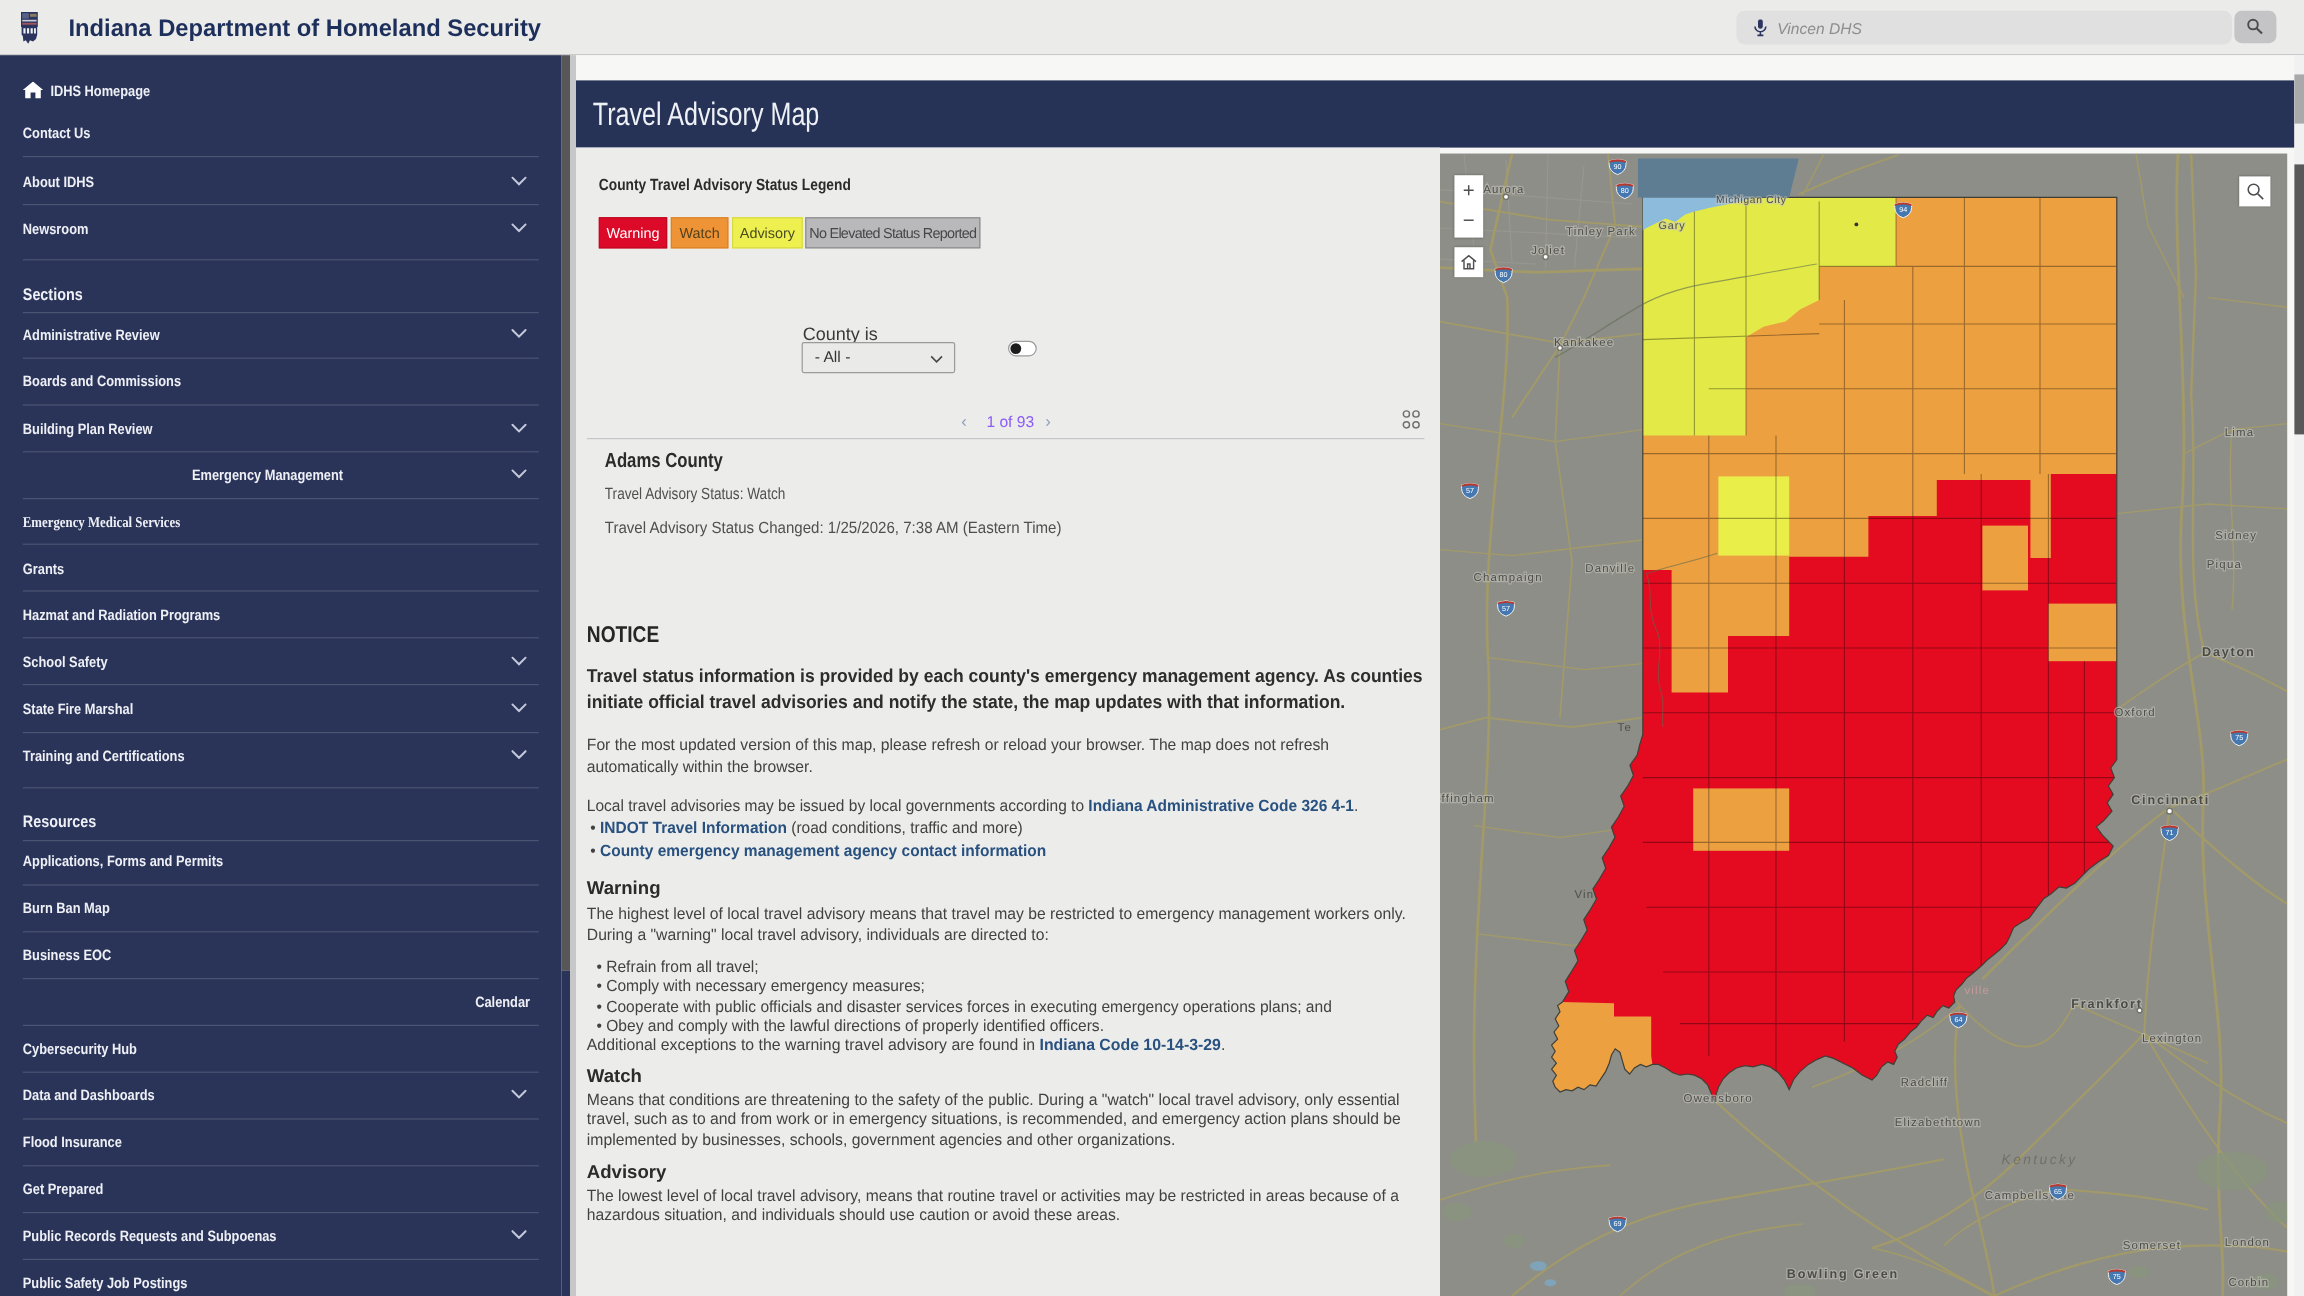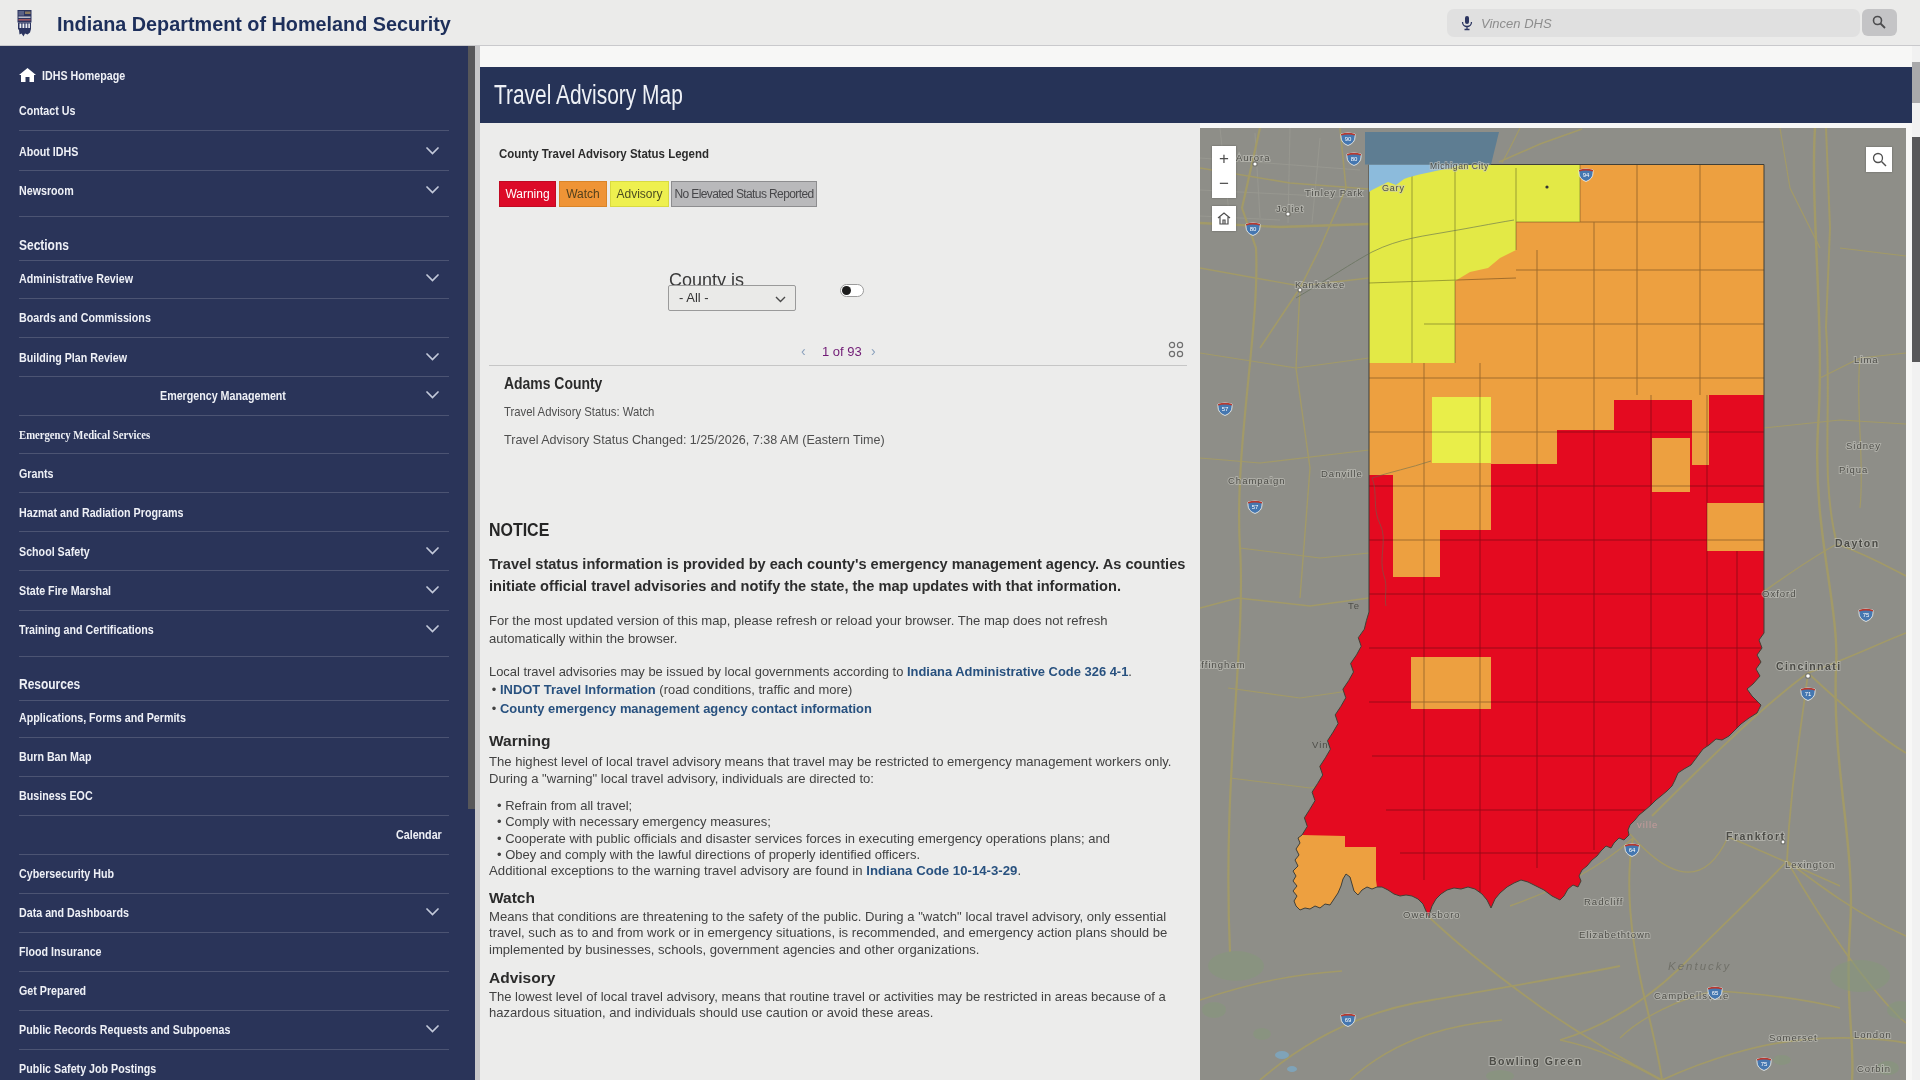--- a/index.html
+++ b/index.html
@@ -29,28 +29,28 @@
 #banner span { position:absolute; left:14px; top:13px; font-size:27px; color:#eef1f6; letter-spacing:0px; transform:scaleX(0.775); transform-origin:left top; white-space:nowrap; }
 #content { position:absolute; left:480px; top:123px; width:720px; height:957px; background:#ececeb; overflow:hidden; }
 
 .c { position:absolute; color:#3c3c3c; }
 #legendtitle { left:19px; top:23px; font-size:13.5px; font-weight:bold; color:#2b2b2b; transform:scaleX(0.85); transform-origin:left top; white-space:nowrap; }
 .lbtn { position:absolute; top:58px; height:26px; font-size:12px; text-align:center; line-height:24px; white-space:nowrap; }
 #lb1 { left:19px; width:57px; background:#dc0a28; border:1px solid #c00922; color:#fff; }
 #lb2 { left:79px; width:48px; background:#ef9436; border:1px solid #d98428; color:#53401c; }
 #lb3 { left:130px; width:59px; background:#eef04f; border:1px solid #d8da41; color:#4c4d20; }
 #lb4 { left:191px; width:146px; background:#b9b9bb; border:1px solid #8d8d8f; color:#47474a; letter-spacing:-0.6px; }
-#countyis { left:189px; top:147px; font-size:18px; color:#3a3a3a; }
+#countyis { left:189px; top:147px; font-size:15px; color:#3a3a3a; }
 #select { position:absolute; left:188px; top:162px; width:128px; height:26px; background:#eaeae8; border:1px solid #9a9a9a; border-radius:2px; font-size:13px; color:#333; line-height:24px; padding-left:10px; }
 #toggle { position:absolute; left:360px; top:161px; width:24px; height:13px; background:#fff; border:1px solid #9b9b9b; border-radius:7px; }
 #toggle i { position:absolute; left:1px; top:1px; width:9px; height:9px; background:#1c1c1c; border-radius:50%; }
 #pag { position:absolute; left:0; top:218px; width:720px; height:20px; }
 #pag .lt { position:absolute; left:321px; top:2px; color:#8aa0bc; font-size:14px; }
 #pag .gt { position:absolute; left:391px; top:2px; color:#8aa0bc; font-size:14px; }
-#pag .pg { position:absolute; left:342px; top:3px; color:#701a75; font-size:13px; }
+#pag .pg { position:absolute; left:342px; top:3px; color:#8b5cf6; font-size:13px; }
 #pagdiv { position:absolute; left:9px; top:242px; width:698px; height:1px; background:#c6c6c6; }
 #cty-name { left:24px; top:251px; font-size:17px; font-weight:bold; color:#2b2b2b; transform:scaleX(0.82); transform-origin:left top; white-space:nowrap; }
 #cty-l1 { left:24px; top:281px; font-size:13.5px; color:#4f4f4f; transform:scaleX(0.84); transform-origin:left top; white-space:nowrap; }
 #cty-l2 { left:24px; top:309px; font-size:13.5px; color:#4f4f4f; transform:scaleX(0.93); transform-origin:left top; white-space:nowrap; }
 #notice { left:9px; top:396px; font-size:19px; font-weight:bold; color:#262626; transform:scaleX(0.84); transform-origin:left top; white-space:nowrap; }
 #boldp { left:9px; top:430px; font-size:15.5px; font-weight:bold; color:#2d2d2d; line-height:22px; white-space:nowrap; transform:scaleX(0.942); transform-origin:left top; }
 #p1 { transform:scaleX(0.969); transform-origin:left top; white-space:nowrap; left:9px; top:489px; font-size:13.5px; color:#424242; line-height:18px; }
 #p2 { transform:scaleX(0.957); transform-origin:left top; white-space:nowrap; left:9px; top:540px; font-size:13.5px; color:#424242; line-height:18.4px; }
 #p2 .lk, .lk { color:#28517f; font-weight:bold; }
 #warnh { left:9px; top:609px; font-size:15.5px; font-weight:bold; color:#2b2b2b; }

